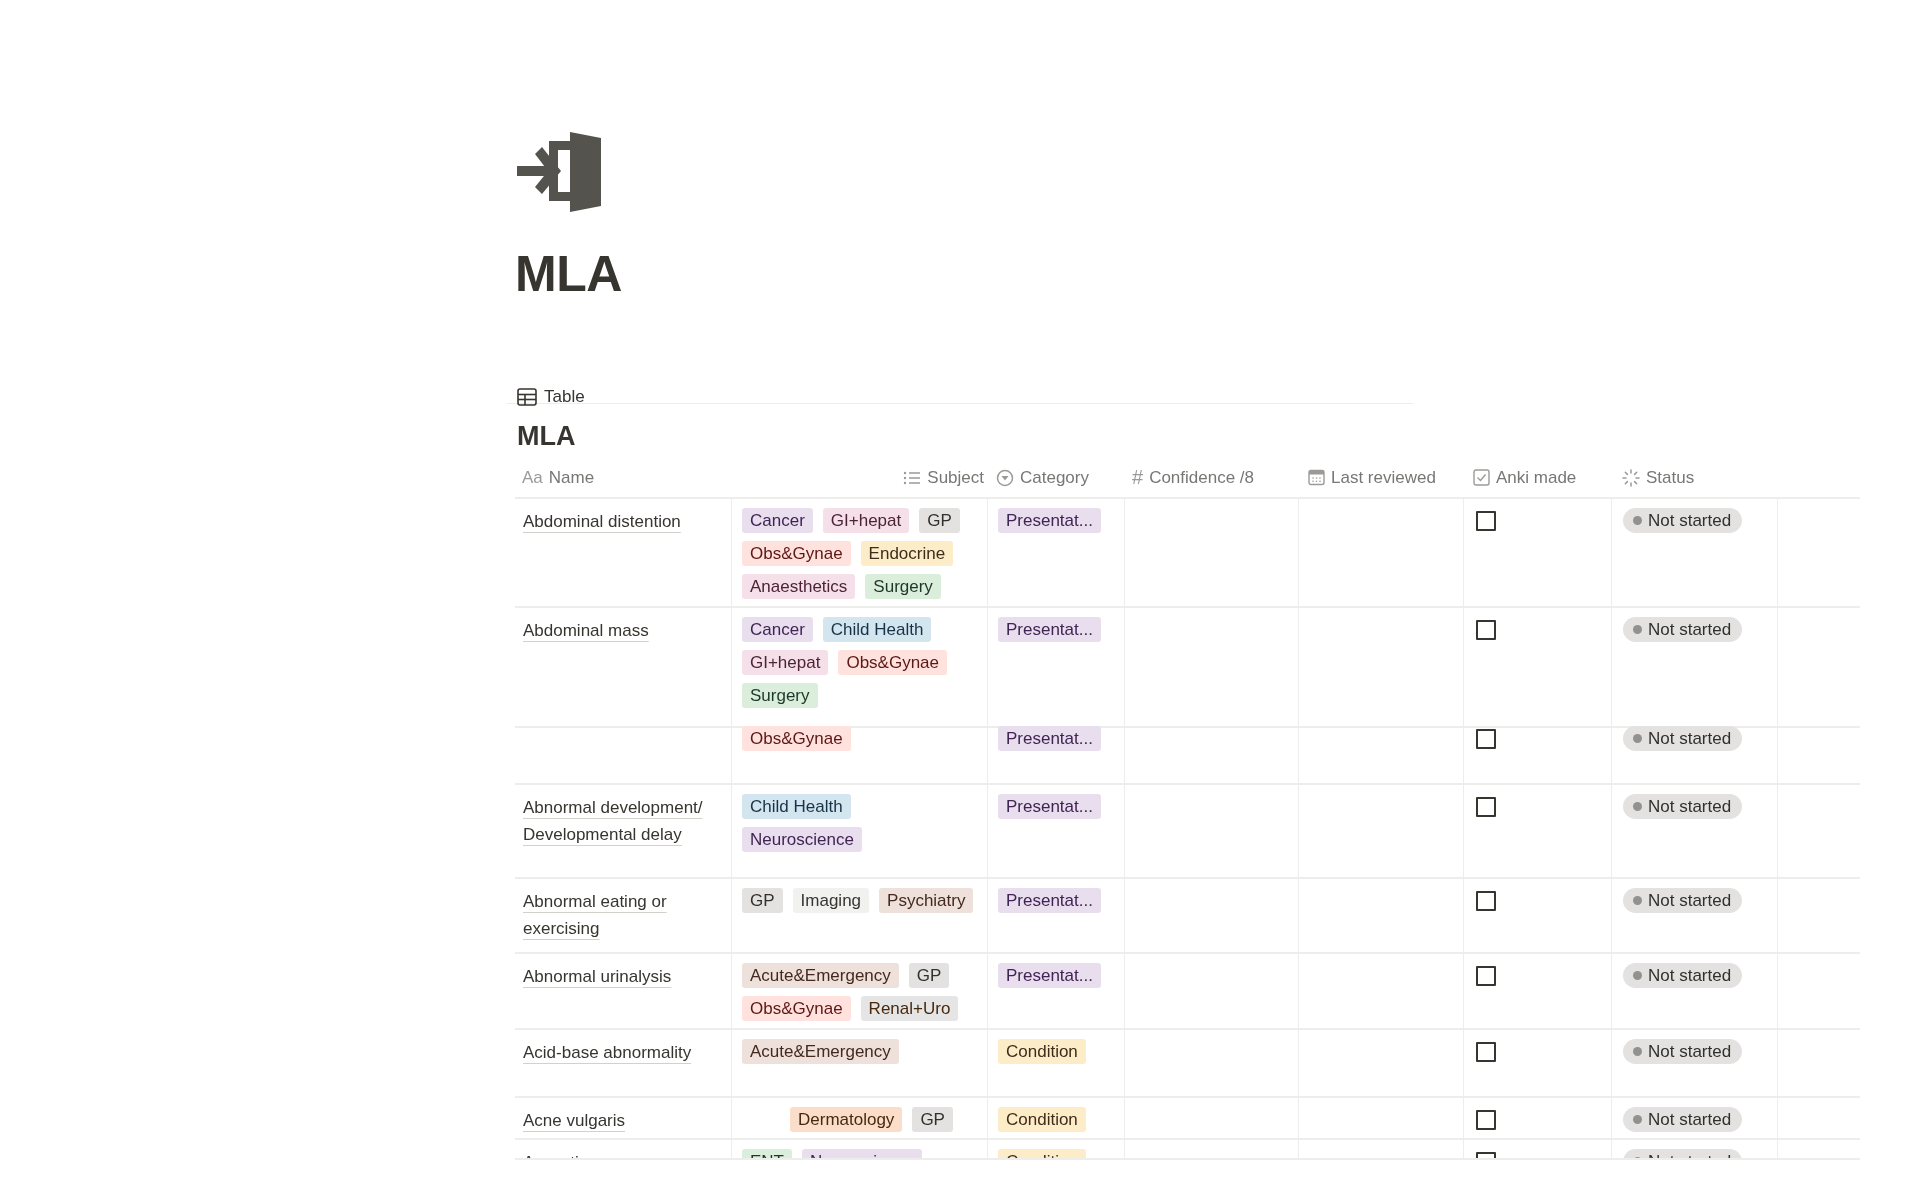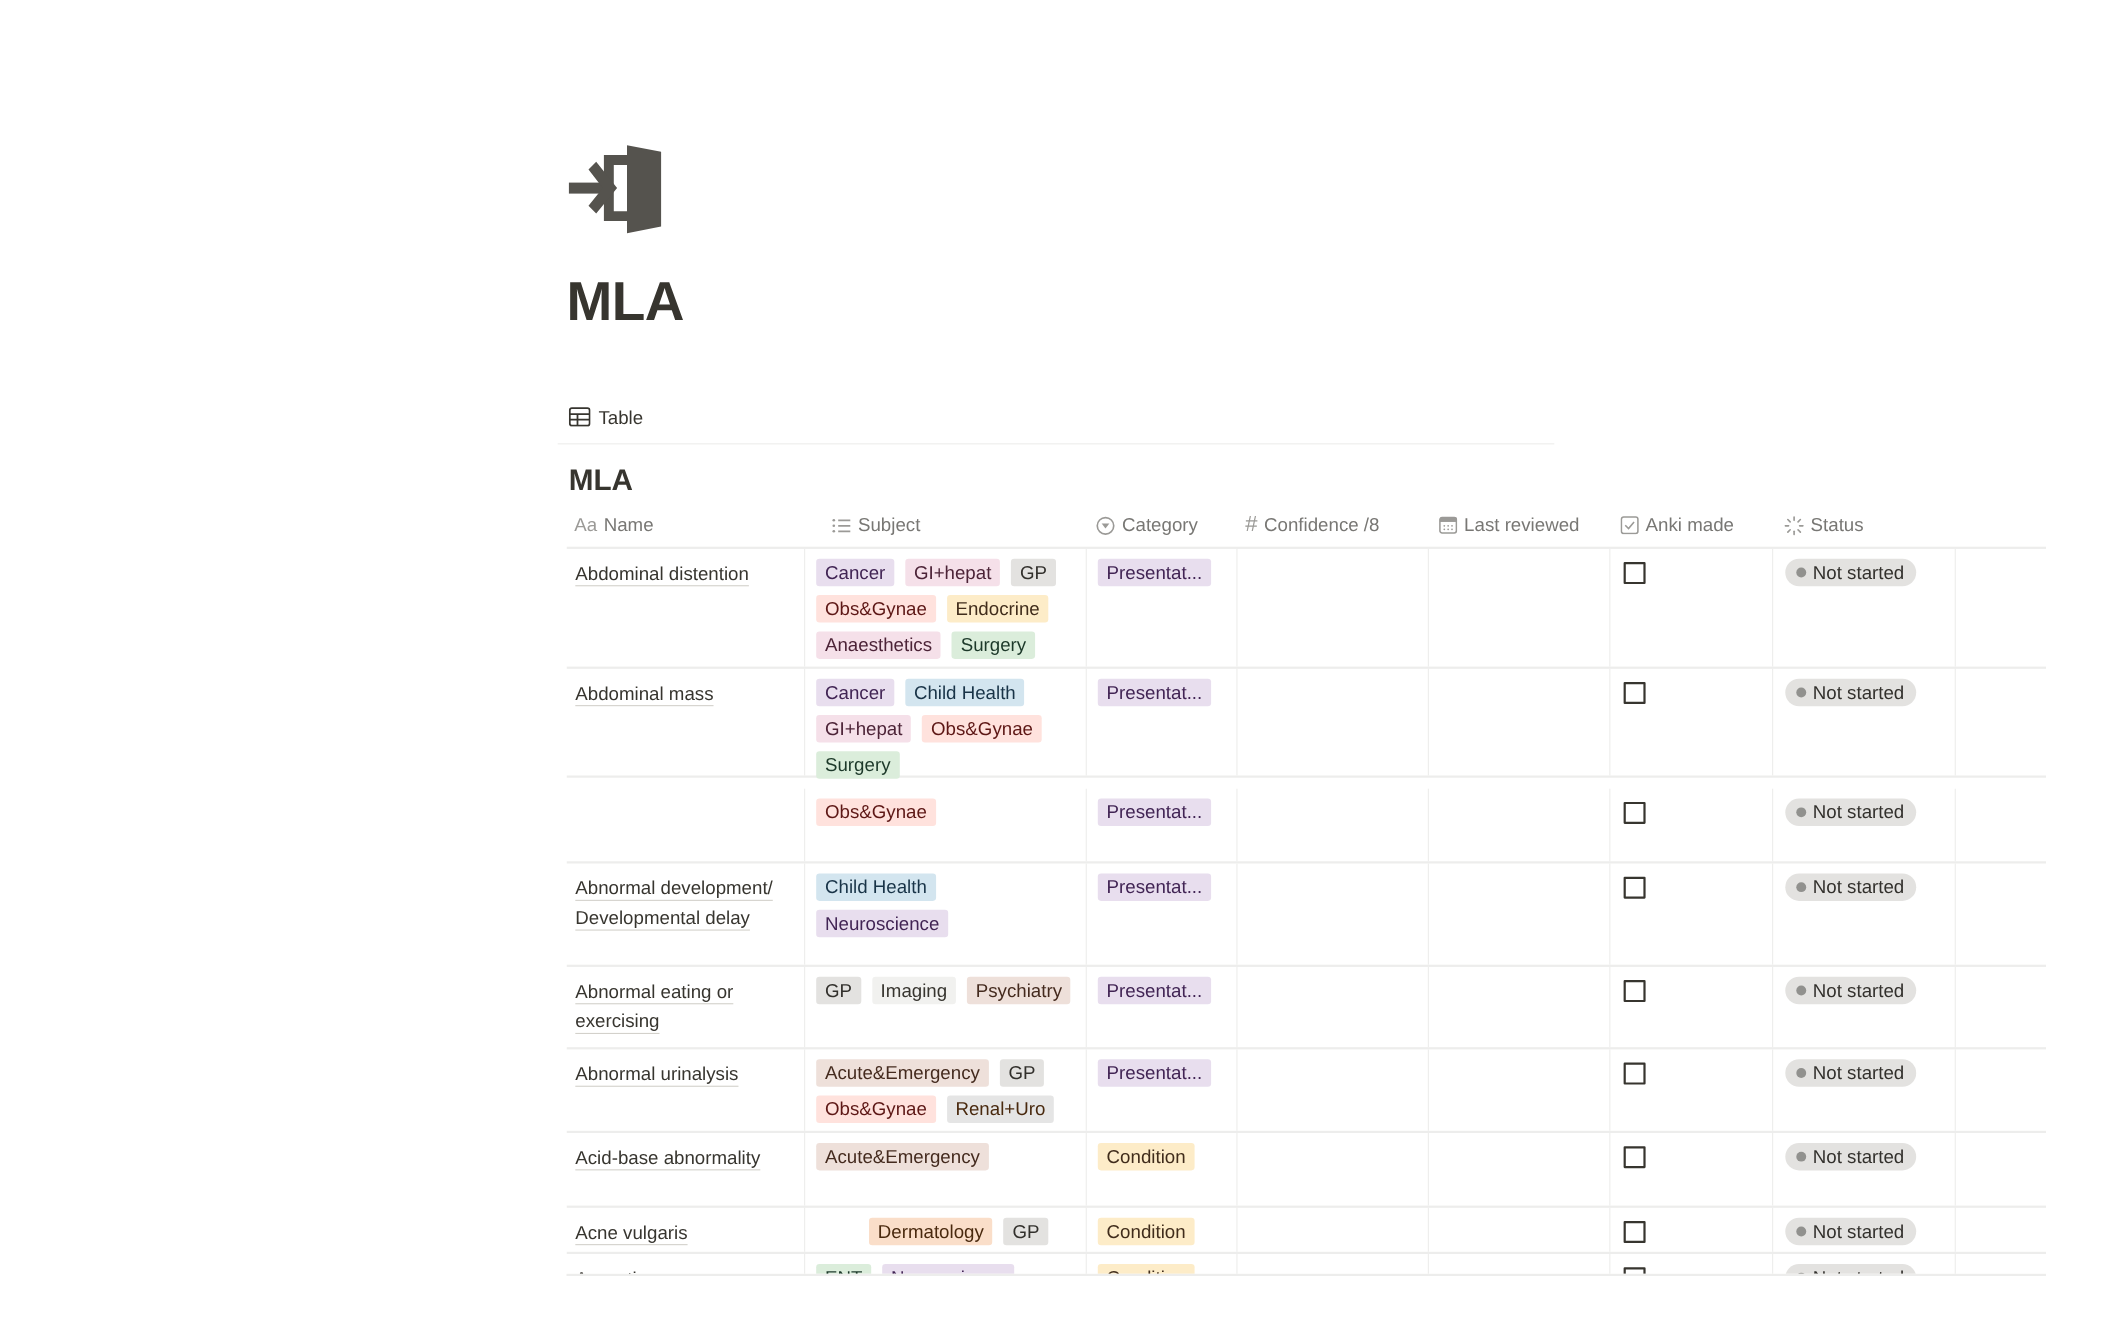--- a/index.html
+++ b/index.html
@@ -3,21 +3,21 @@
 <meta charset="utf-8">
 <style>
   * { box-sizing: border-box; margin: 0; padding: 0; }
   html, body { width: 1920px; height: 1199px; overflow: hidden; background: #ffffff; }
   body { font-family: "Liberation Sans", "DejaVu Sans", sans-serif; color: #37352F; position: relative; }
 
   .page-icon { position: absolute; left: 517px; top: 130px; width: 88px; height: 86px; }
   .page-title { position: absolute; left: 515px; top: 244px; font-size: 50px; font-weight: 700; color: #37352F; letter-spacing: -0.5px; line-height: 60px; }
 
   .view-tabs { position: absolute; left: 507px; top: 362px; width: 906px; height: 42px; border-bottom: 1px solid #EDEDEC; }
-  .view-tab { position: absolute; left: 10px; top: 8px; height: 30px; display: flex; gap: 7px; cursor: pointer; }
+  .view-tab { position: absolute; left: 10px; top: 20px; height: 30px; display: flex; align-items: center; gap: 7px; cursor: pointer; }
   .view-tab-label { font-size: 17px; color: #37352F; font-weight: 500; }
 
   .db-title { position: absolute; left: 517px; top: 420px; font-size: 27px; font-weight: 700; color: #37352F; line-height: 32px; }
 
   .table { position: absolute; left: 515px; top: 458px; width: 1345px; height: 700px; overflow: hidden; }
   .thead { position: absolute; left: 0; top: 0; height: 41px; width: 1345px; border-bottom: 2px solid #EDEDEC; }
   .th { position: absolute; top: 0; height: 39px; display: flex; align-items: center; gap: 6px; padding-left: 7px; font-size: 17px; color: #787774; white-space: nowrap; cursor: pointer; }
   .th svg { flex: 0 0 auto; }
   .th .aa { font-size: 17px; color: #9B9A97; }
 
@@ -64,21 +64,21 @@
 </div>
 
 <div class="db-title">MLA</div>
 
 <div class="table">
   <div class="thead">
     <div class="th" style="left:0;width:216px;">
       <span class="aa">Aa</span>
       <span>Name</span>
     </div>
-    <div class="th" style="left:231px;width:256px;padding-left:10px;">
+    <div class="th" style="left:213px;width:256px;padding-left:10px;justify-content:flex-end;">
       <svg width="18" height="16" viewBox="0 0 18 16">
         <circle cx="2" cy="3" r="1.2" fill="#9B9A97"></circle>
           <circle cx="2" cy="8" r="1.2" fill="#9B9A97"></circle>
           <circle cx="2" cy="13" r="1.2" fill="#9B9A97"></circle>
         <line x1="6" y1="3" x2="17" y2="3" stroke="#9B9A97" stroke-width="1.5"></line>
         <line x1="6" y1="8" x2="17" y2="8" stroke="#9B9A97" stroke-width="1.5"></line>
         <line x1="6" y1="13" x2="17" y2="13" stroke="#9B9A97" stroke-width="1.5"></line>
       </svg>
       <span>Subject</span>
     </div>
@@ -157,21 +157,21 @@
       <div class="checkbox"></div>
     </div>
     <div class="cell" style="left:1096px;width:166px;">
       <div class="status-pill" style="background: rgb(227, 226, 224); color: rgb(50, 48, 44);">
         <span class="status-dot" style="background: rgb(145, 145, 142);"></span>
         <span>Not started</span>
       </div>
     </div>
     <div class="cell" style="left:1262px;width:83px;"></div>
   </div>
-      <div class="row" style="top: 150px; height: 99px;">
+      <div class="row" style="top: 150px; height: 120px;">
     <div class="cell first name-cell" style="left:0;width:216px;">
       <span class="name-text">Abdominal mass</span>
     </div>
     <div class="cell" style="left:216px;width:256px;">
       <div class="tags">
             <span class="tag" style="background: rgb(232, 222, 238); color: rgb(65, 36, 84);">Cancer</span>
             <span class="tag" style="background: rgb(211, 229, 239); color: rgb(24, 51, 71);">Child Health</span>
             <span class="tag" style="background: rgb(245, 224, 233); color: rgb(76, 35, 55);">GI+hepat</span>
             <span class="tag" style="background: rgb(255, 226, 221); color: rgb(93, 23, 21);">Obs&amp;Gynae</span>
             <span class="tag" style="background: rgb(219, 237, 219); color: rgb(28, 56, 41);">Surgery</span>

